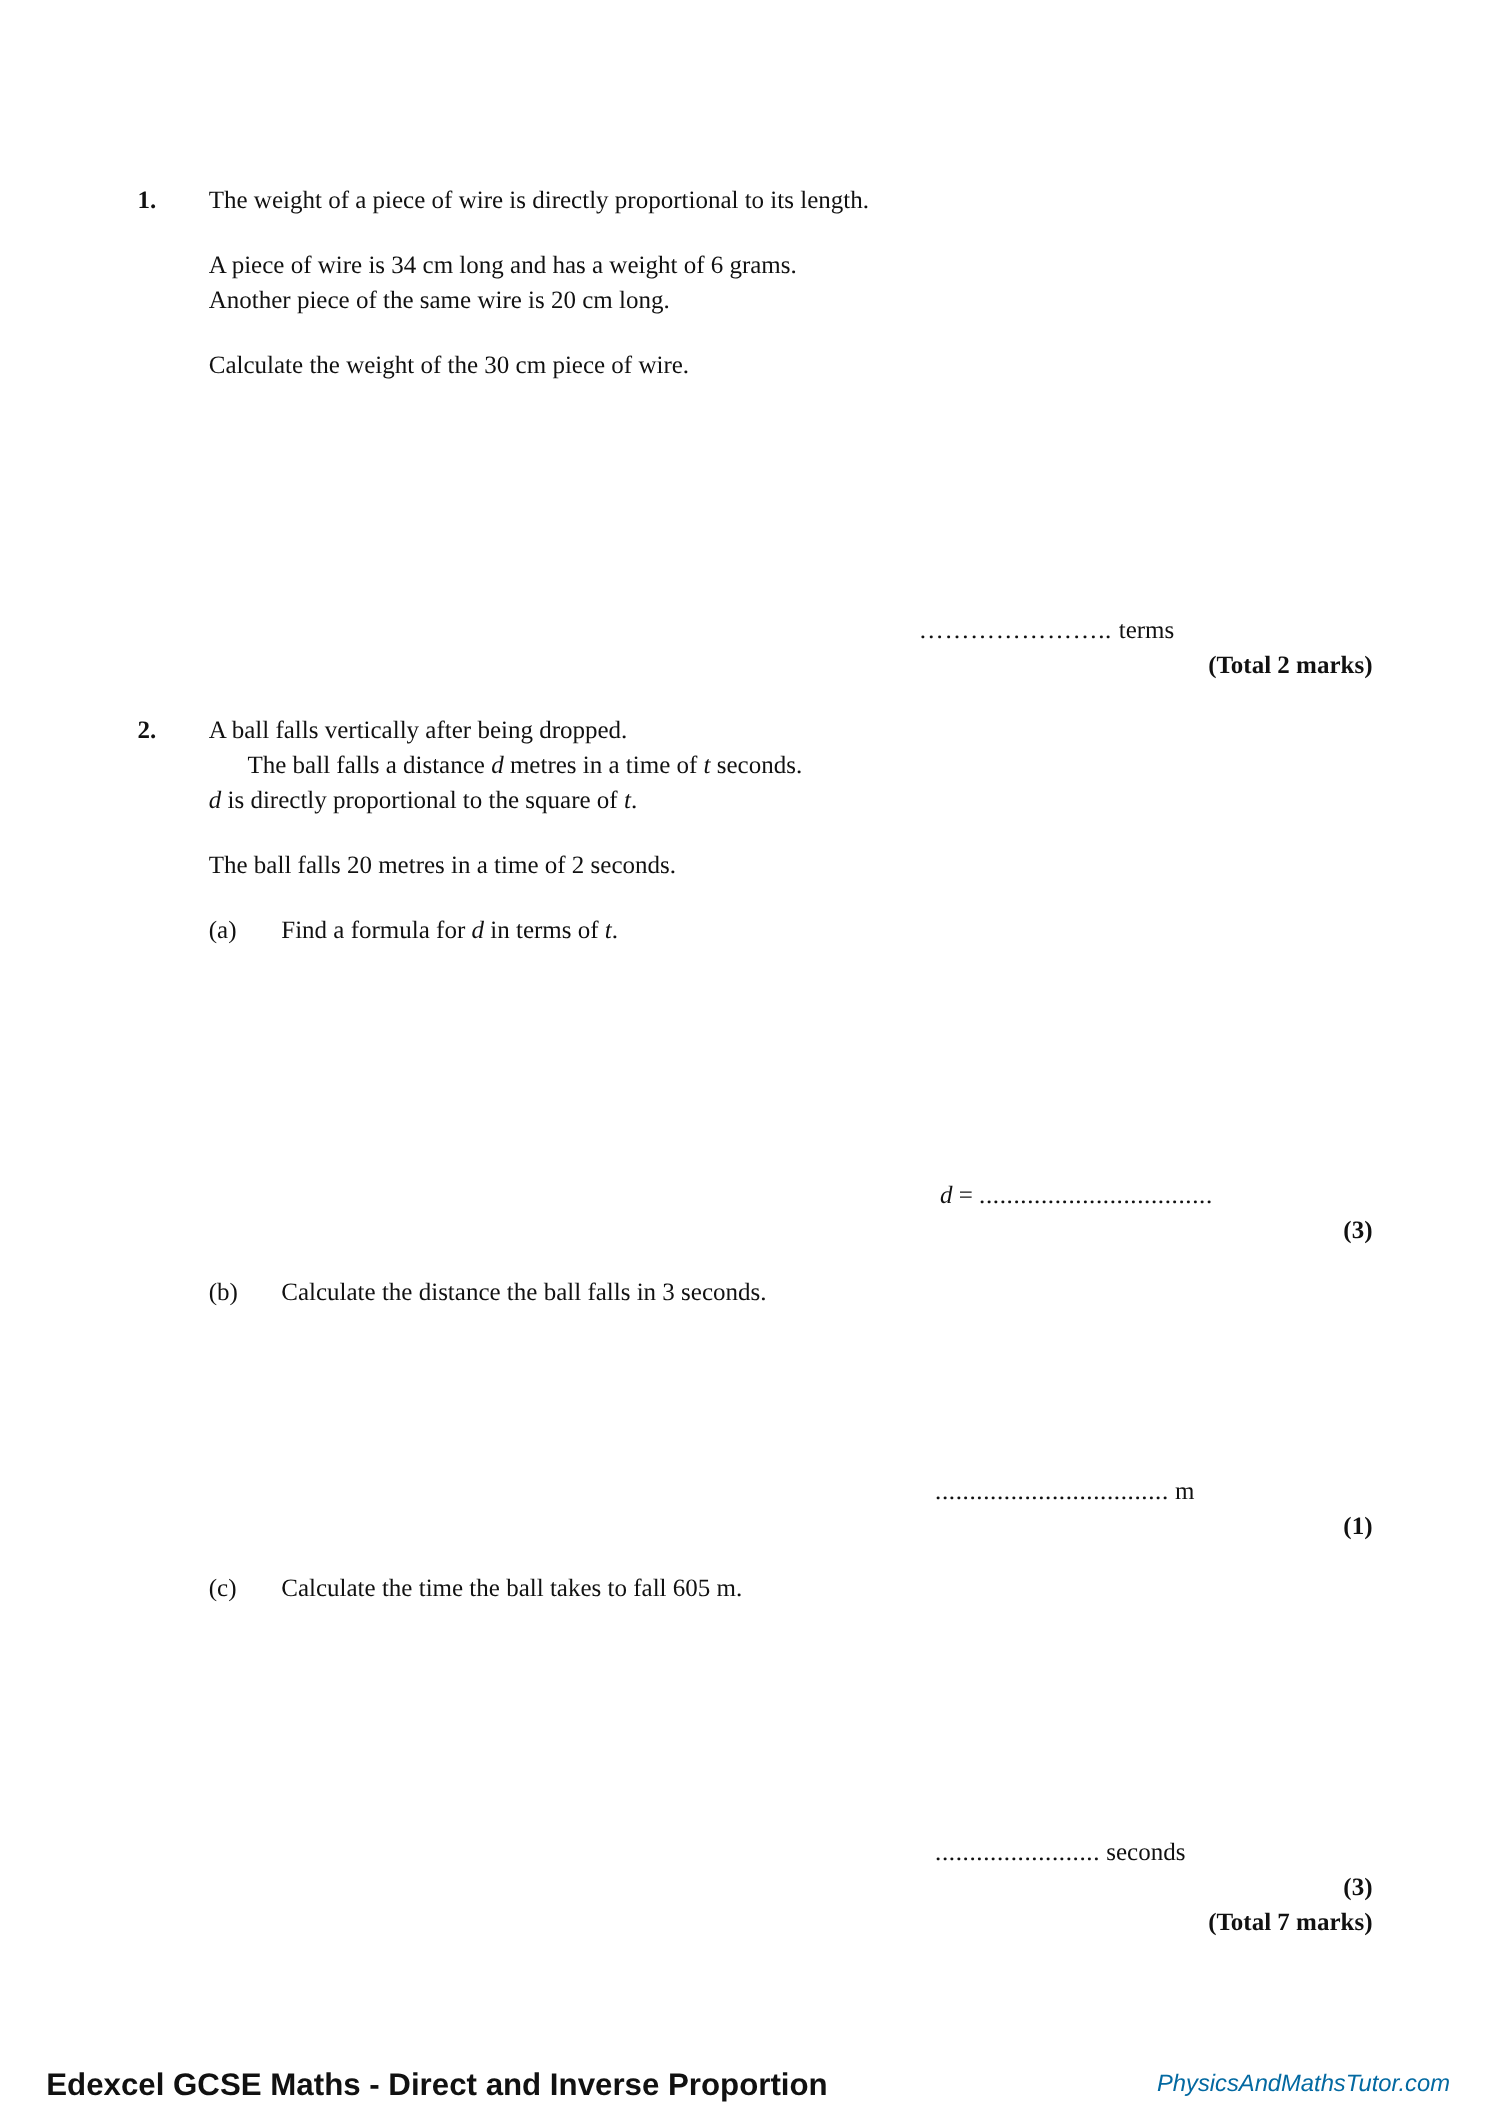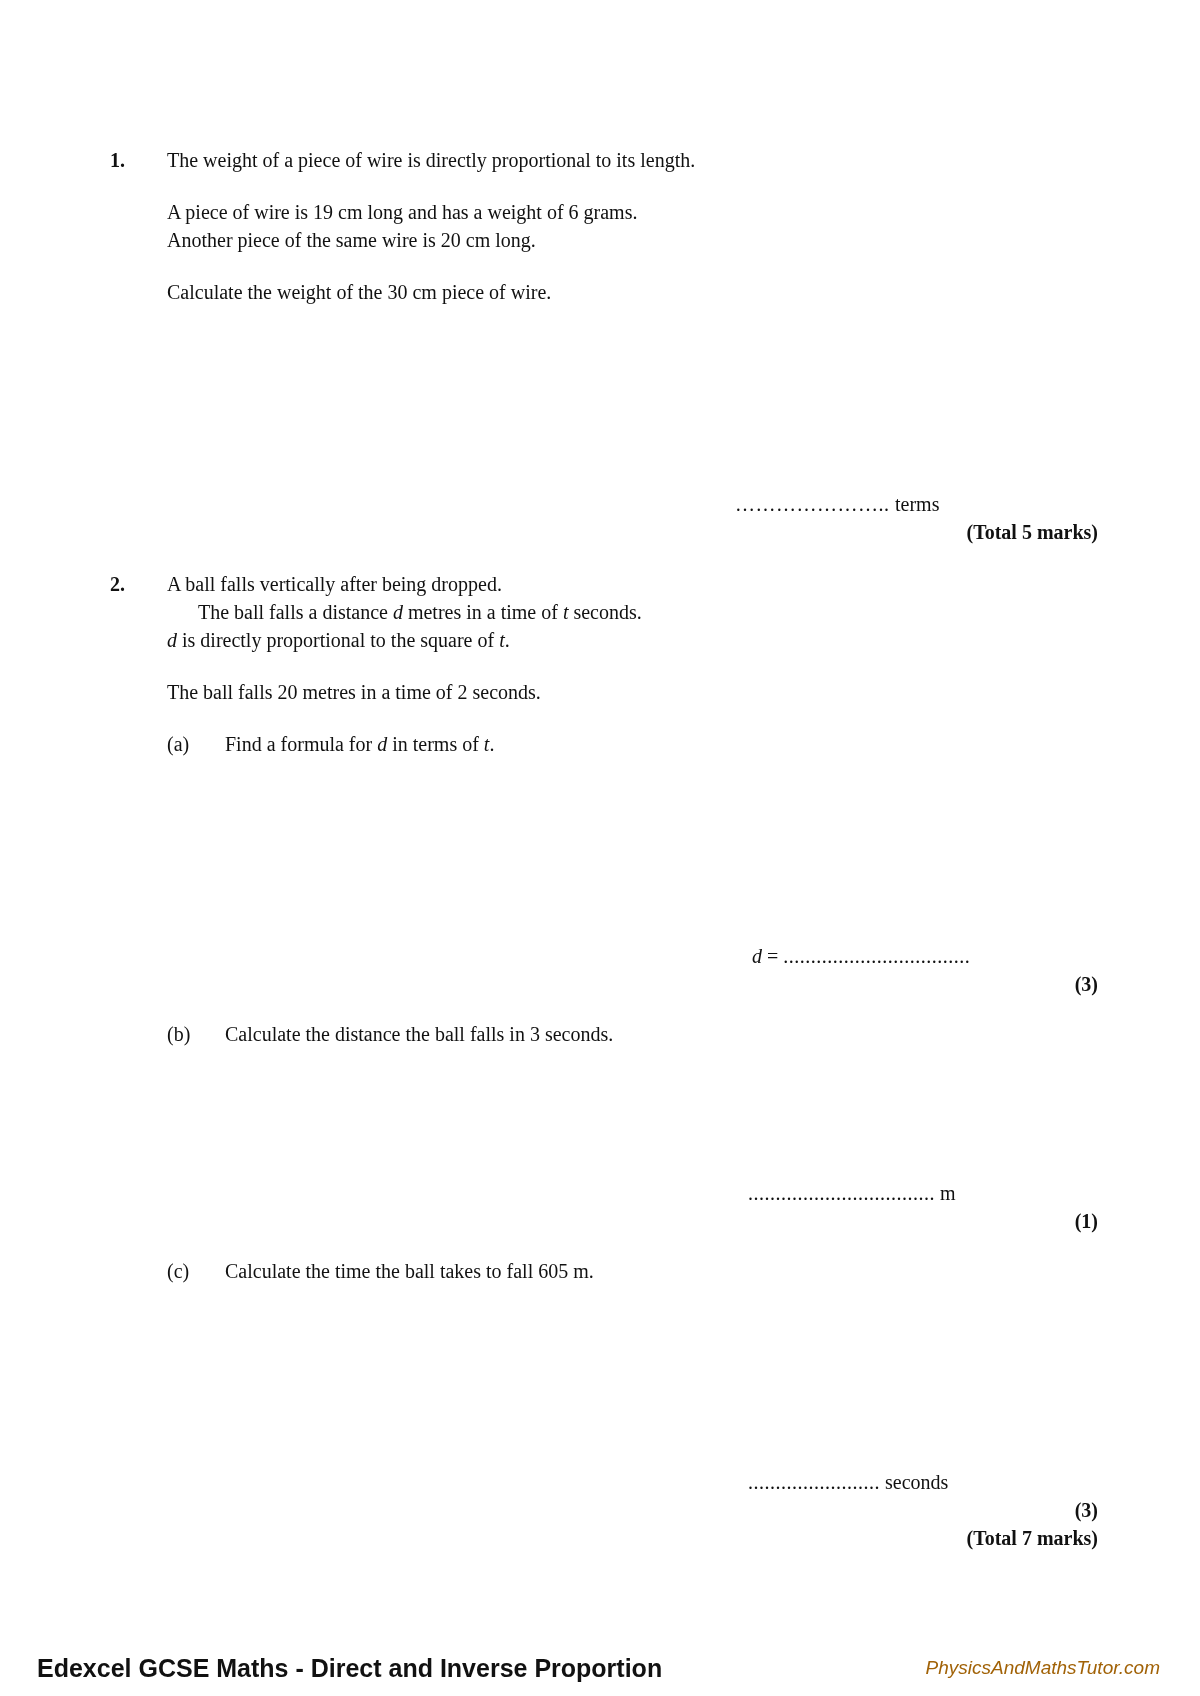--- a/index.html
+++ b/index.html
@@ -6,36 +6,36 @@
   body { width: 1200px; height: 1696px; position: relative; overflow: hidden;
          font-family: "Liberation Serif", "DejaVu Serif", serif; color: #111; }
   .ln { position: absolute; font-size: 20px; line-height: 24px; white-space: nowrap; }
   .num { font-weight: bold; }
   .bold { font-weight: bold; }
   .it { font-style: italic; }
   .dots { letter-spacing: 0.5px; }
   .footer-left { position: absolute; left: 37px; top: 1656px; font-family: "Liberation Sans", "DejaVu Sans", sans-serif;
                  font-weight: bold; font-size: 25px; line-height: 24px; }
   .footer-right { position: absolute; right: 40px; top: 1656px; font-family: "Liberation Sans", "DejaVu Sans", sans-serif;
-                  font-style: italic; font-size: 19px; line-height: 24px; color: #a16207; }
+                  font-style: italic; font-size: 19px; line-height: 24px; color: #0369a1; }
 </style>
 </head>
 <body>
 
 <div>
   <div class="ln num" style="left:110px; top:148px;">1.</div>
   <div class="ln" style="left:167px; top:148px;">The weight of a piece of wire is directly proportional to its length.</div>
-  <div class="ln" style="left:167px; top:200px;">A piece of wire is 19 cm long and has a weight of 6 grams.</div>
+  <div class="ln" style="left:167px; top:200px;">A piece of wire is 34 cm long and has a weight of 6 grams.</div>
   <div class="ln" style="left:167px; top:228px;">Another piece of the same wire is 20 cm long.</div>
   <div class="ln" style="left:167px; top:280px;">Calculate the weight of the 30 cm piece of wire.</div>
 
   <div class="ln" style="left:735px; top:492px;">
     <span class="dots">………………….. </span><span>terms</span>
   </div>
-  <div class="ln bold" style="right:102px; top:520px;">(Total 5 marks)</div>
+  <div class="ln bold" style="right:102px; top:520px;">(Total 2 marks)</div>
 </div>
 
 <div>
   <div class="ln num" style="left:110px; top:572px;">2.</div>
   <div class="ln" style="left:167px; top:572px;">A ball falls vertically after being dropped.</div>
   <div class="ln" style="left:167px; top:600px;margin-left:31px;">
     <span>The ball falls a distance </span><span class="it">d</span><span> metres in a time of </span><span class="it">t</span><span> seconds.</span>
   </div>
   <div class="ln" style="left:167px; top:628px;">
     <span class="it">d</span><span> is directly proportional to the square of </span><span class="it">t</span><span>.</span>

